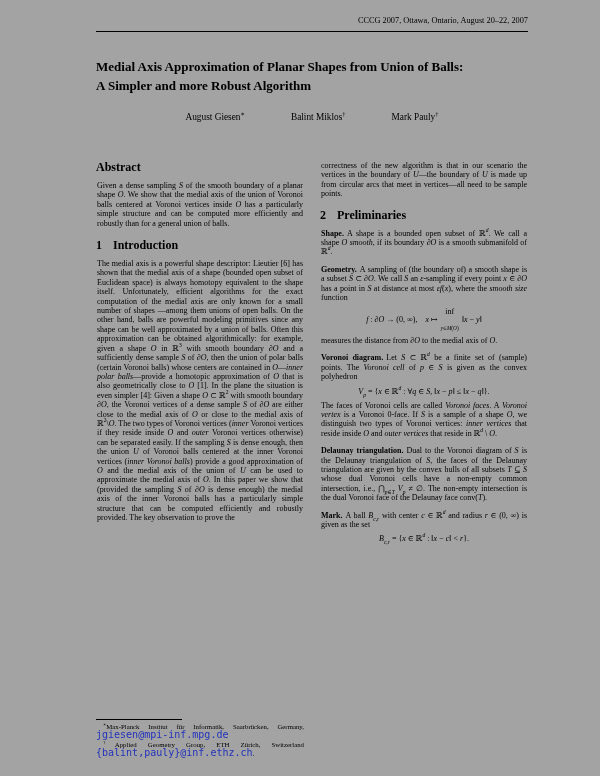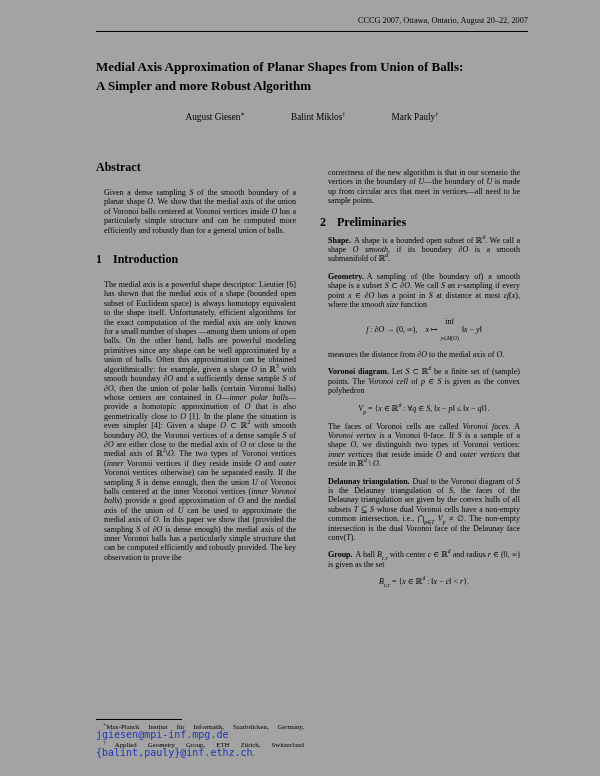--- a/index.html
+++ b/index.html
@@ -19,21 +19,21 @@
   .title { font-size: 13px; line-height: 19px; font-weight: bold; text-align: left; margin: 25px 0 0 0; }
   .title-line { display: block; }
   .authors { display: flex; justify-content: center; gap: 46px; margin-top: 17px; font-size: 9.3px; }
   .author sup { font-size: 6.5px; }
   .columns { display: flex; gap: 16px; margin-top: 38px; height: 600px; overflow: hidden; }
   .col { width: 220px; font-size: 8px; line-height: 9.4px; text-align: justify; }
   .col-left { display: flex; flex-direction: column; }
   .heading { font-size: 12px; line-height: 11px; font-weight: bold; margin: 11px 0 7px 0; text-align: left; font-family: "Liberation Serif", "DejaVu Serif", serif; }
   .heading.first { margin-top: 2px; }
   .sec-num { margin-right: 11px; }
-  .body-par { margin: 8px; }
+  .body-par { margin: 1px; }
   .para { margin-top: 8px; }
   .run-label { margin-right: 3px; }
   sup { font-size: 5.5px; line-height: 0; }
   sub { font-size: 5.5px; line-height: 0; }
   .equation { display: flex; justify-content: center; align-items: center; gap: 3px; margin: 5px 0 4px 0; font-size: 8px; line-height: 10px; }
   .inf-stack { display: inline-flex; flex-direction: column; align-items: center; gap: 10px; }
   .inf-sub { font-size: 5.3px; line-height: 5.5px; margin-top: -1px; }
   .footnotes { margin-top: auto; padding-bottom: 2px; }
   .fn-rule { width: 86px; border-top: 1px solid #000; margin-bottom: 3px; }
   .footnote { margin: 0; font-size: 6.8px; line-height: 8.2px; text-align: justify; text-indent: 7px; }
@@ -101,21 +101,21 @@
       <p class="body-par para"><b class="run-label">Voronoi diagram.</b><span>Let <i>S</i> ⊂ ℝ<sup><i>d</i></sup> be a finite set of (sample) points. The <i>Voronoi cell</i> of <i>p</i> ∈ <i>S</i> is given as the convex polyhedron</span></p>
 
       <div class="equation">
           <span><i>V<sub>p</sub></i> = {<i>x</i> ∈ ℝ<sup><i>d</i></sup> : ∀<i>q</i> ∈ <i>S</i>, ‖<i>x</i> − <i>p</i>‖ ≤ ‖<i>x</i> − <i>q</i>‖}.</span>
         </div>
 
       <p class="body-par">The faces of Voronoi cells are called <i>Voronoi faces</i>. A <i>Voronoi vertex</i> is a Voronoi 0-face. If <i>S</i> is a sample of a shape <i>O</i>, we distinguish two types of Voronoi vertices: <i>inner vertices</i> that reside inside <i>O</i> and <i>outer vertices</i> that reside in ℝ<sup><i>d</i></sup> \ <i>O</i>.</p>
 
       <p class="body-par para"><b class="run-label">Delaunay triangulation.</b><span>Dual to the Voronoi diagram of <i>S</i> is the Delaunay triangulation of <i>S</i>, the faces of the Delaunay triangulation are given by the convex hulls of all subsets <i>T</i> ⊆ <i>S</i> whose dual Voronoi cells have a non-empty common intersection, i.e., ⋂<sub><i>p</i>∈<i>T</i></sub> <i>V<sub>p</sub></i> ≠ ∅. The non-empty intersection is the dual Voronoi face of the Delaunay face conv(<i>T</i>).</span></p>
 
-      <p class="body-par para"><b class="run-label">Group.</b><span>A ball <i>B<sub>c,r</sub></i> with center <i>c</i> ∈ ℝ<sup><i>d</i></sup> and radius <i>r</i> ∈ (0, ∞) is given as the set</span></p>
+      <p class="body-par para"><b class="run-label">Mark.</b><span>A ball <i>B<sub>c,r</sub></i> with center <i>c</i> ∈ ℝ<sup><i>d</i></sup> and radius <i>r</i> ∈ (0, ∞) is given as the set</span></p>
 
       <div class="equation">
           <span><i>B<sub>c,r</sub></i> = {<i>x</i> ∈ ℝ<sup><i>d</i></sup> : ‖<i>x</i> − <i>c</i>‖ &lt; <i>r</i>}.</span>
         </div>
     </section>
 
   </div>
 </div>
 
 </body></html>

